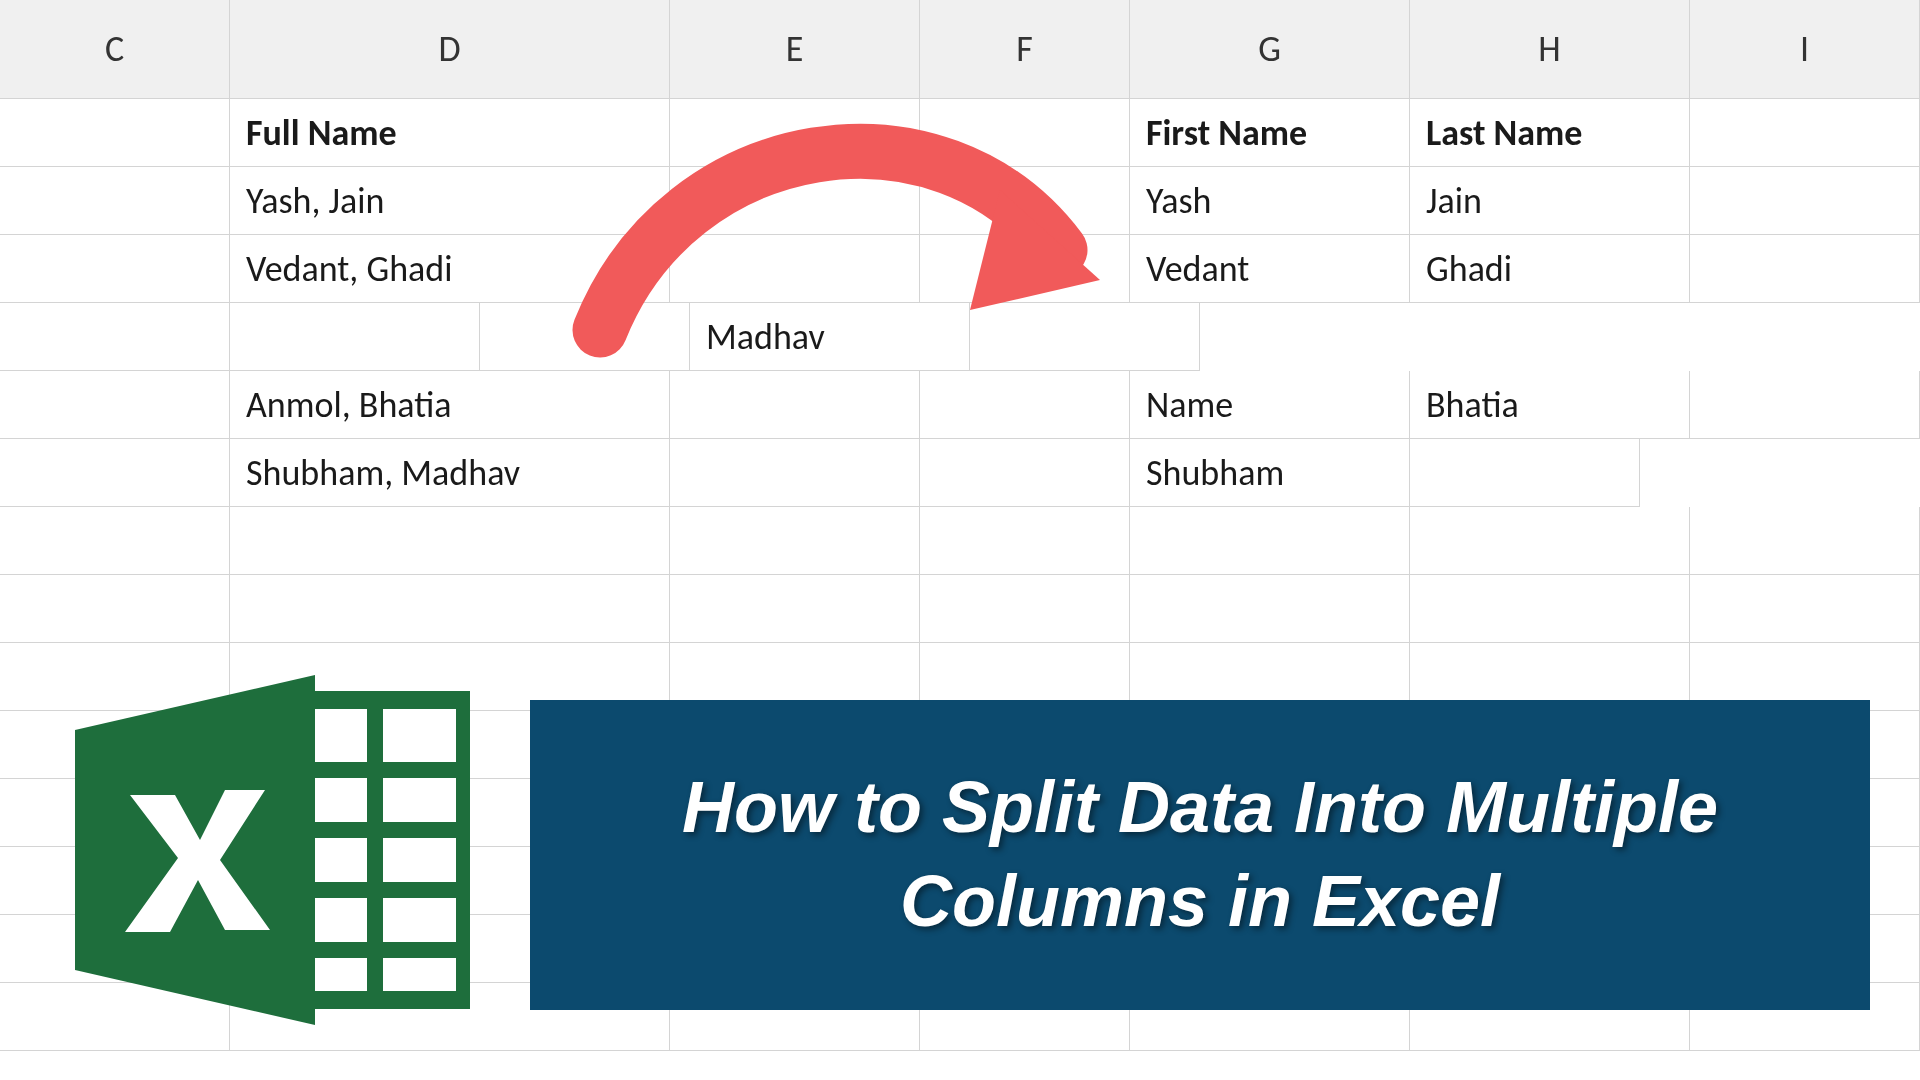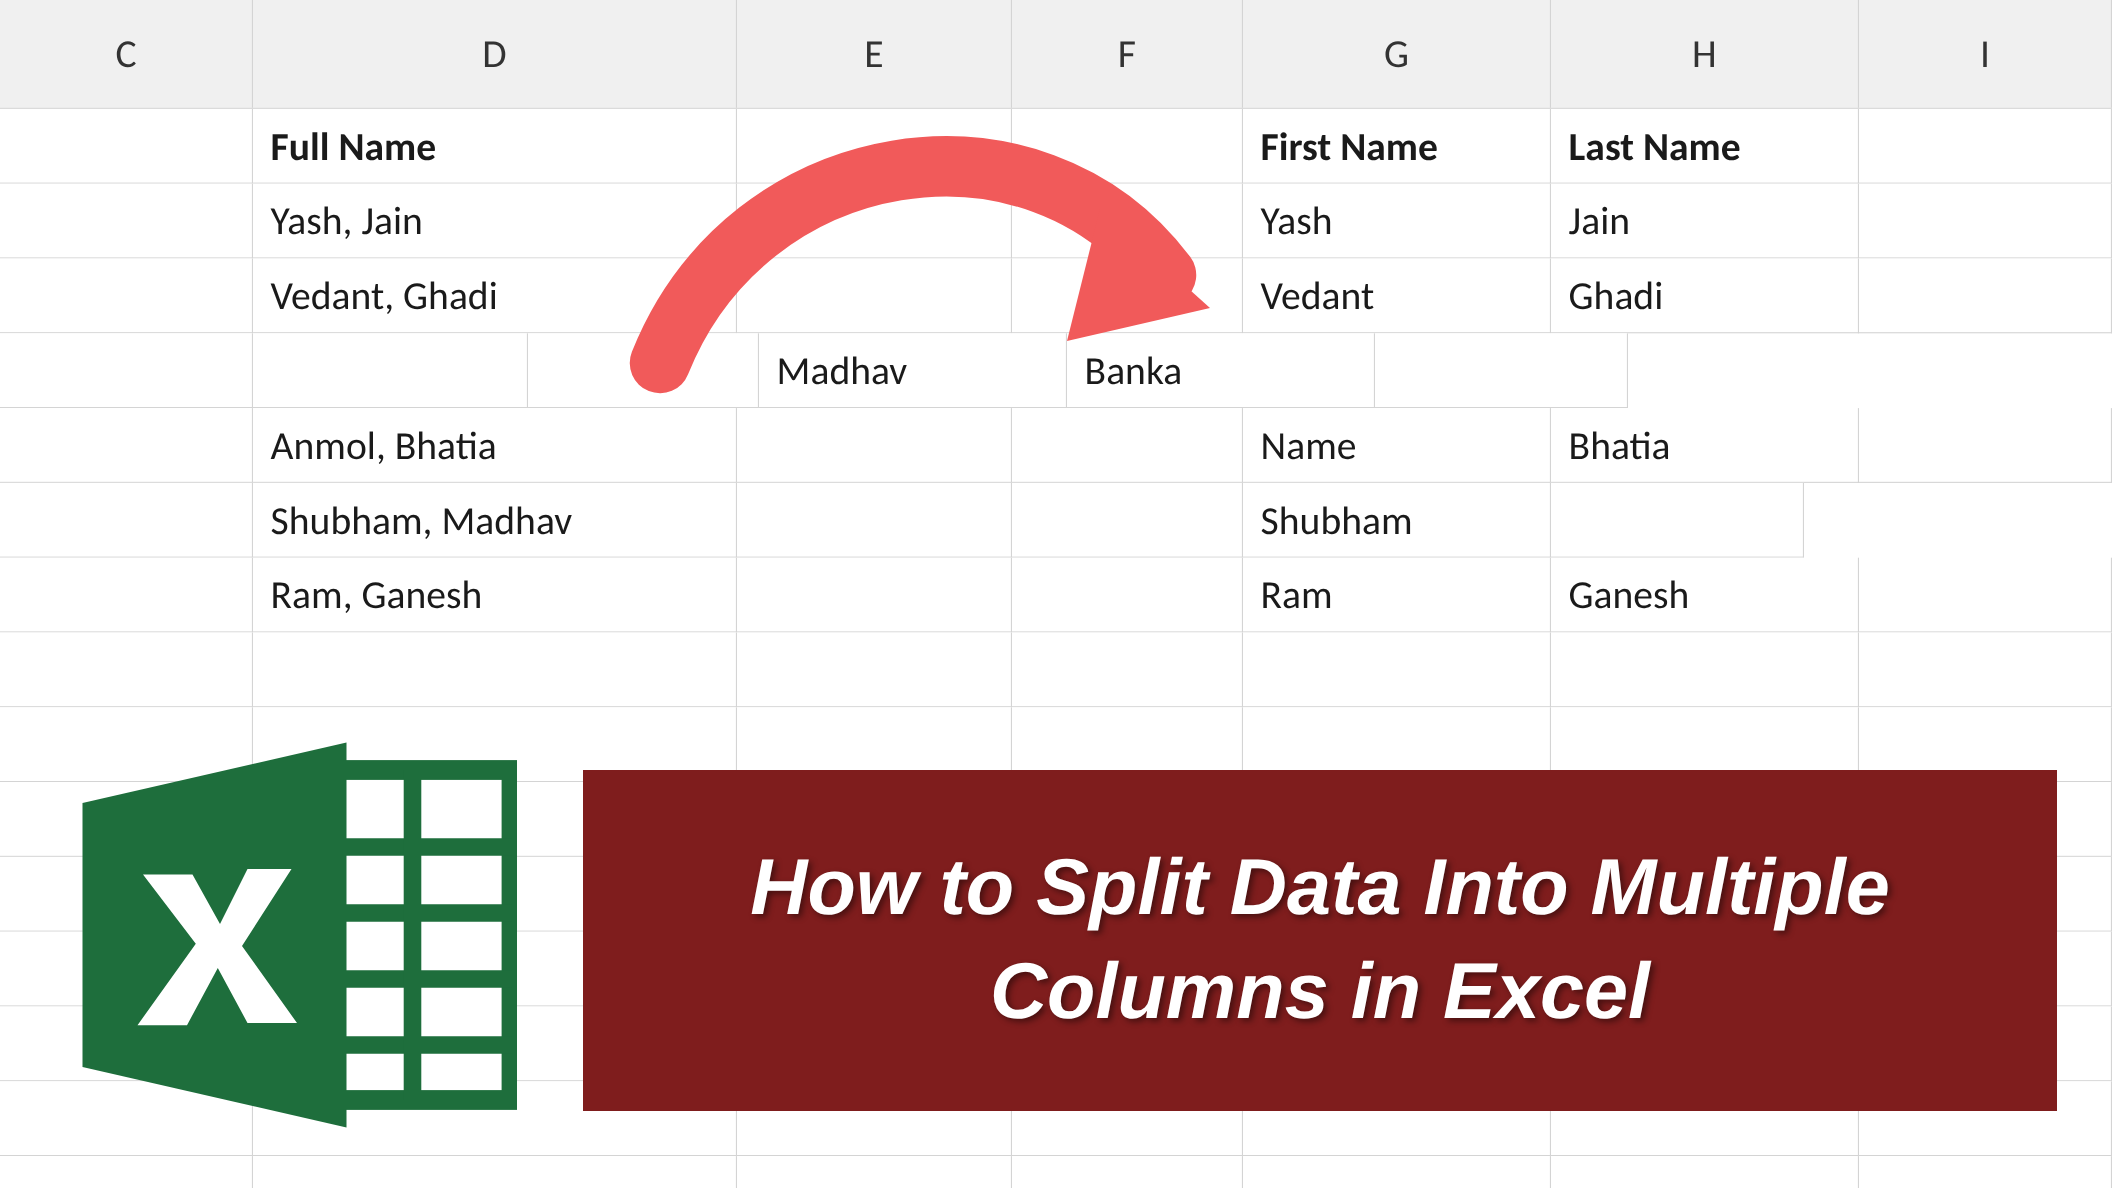--- a/index.html
+++ b/index.html
@@ -76,21 +76,21 @@
       height: 380px;
       z-index: 10;
     }
 
     .title-banner {
       position: absolute;
       left: 530px;
       top: 700px;
       width: 1340px;
       height: 310px;
-      background: #7f1d1d;
+      background: #0c4a6e;
       display: flex;
       align-items: center;
       justify-content: center;
       z-index: 10;
       padding: 20px 40px;
     }
     .title-text {
       color: #ffffff;
       font-size: 72px;
       font-weight: 700;
@@ -143,47 +143,37 @@
       <div class="cell w-f"></div>
       <div class="cell w-g">Vedant</div>
       <div class="cell w-h">Ghadi</div>
       <div class="cell w-i"></div>
     </div>
     <div class="row">
       <div class="cell w-c"></div>
       <div class="cell w-e"></div>
       <div class="cell w-f"></div>
       <div class="cell w-g">Madhav</div>
-      <div class="cell w-h">Banka</div>
       <div class="cell w-i"></div>
     </div>
     <div class="row">
       <div class="cell w-c"></div>
       <div class="cell w-d">Anmol, Bhatia</div>
       <div class="cell w-e"></div>
       <div class="cell w-f"></div>
       <div class="cell w-g">Name</div>
       <div class="cell w-h">Bhatia</div>
       <div class="cell w-i"></div>
     </div>
     <div class="row">
       <div class="cell w-c"></div>
       <div class="cell w-d">Shubham, Madhav</div>
       <div class="cell w-e"></div>
       <div class="cell w-f"></div>
       <div class="cell w-g">Shubham</div>
-      <div class="cell w-i"></div>
-    </div>
-    <div class="row">
-      <div class="cell w-c"></div>
-      <div class="cell w-d">Ram, Ganesh</div>
-      <div class="cell w-e"></div>
-      <div class="cell w-f"></div>
-      <div class="cell w-g">Ram</div>
-      <div class="cell w-h">Ganesh</div>
       <div class="cell w-i"></div>
     </div>
 
     <div class="row">
       <div class="cell w-c"></div>
       <div class="cell w-d"></div>
       <div class="cell w-e"></div>
       <div class="cell w-f"></div>
       <div class="cell w-g"></div>
       <div class="cell w-h"></div>

